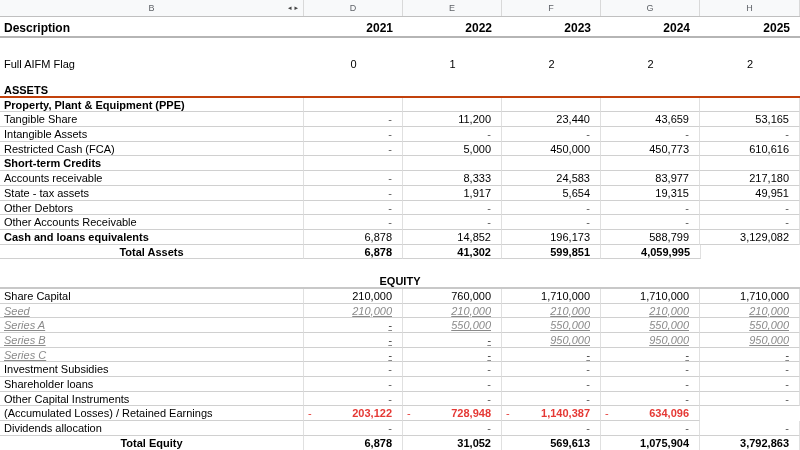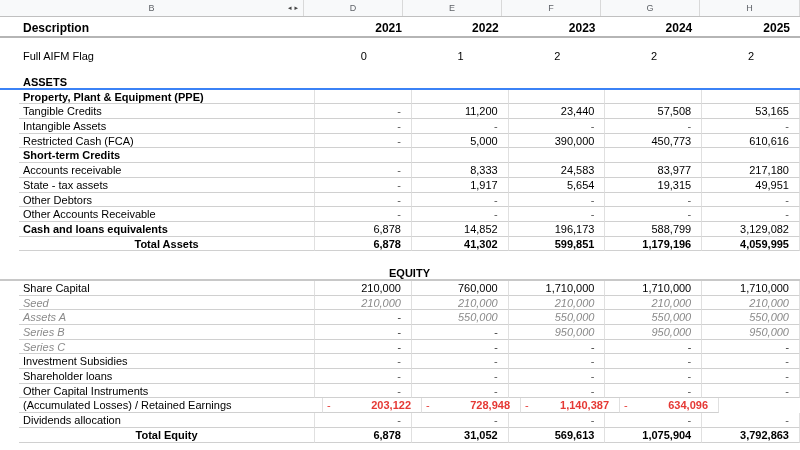--- a/index.html
+++ b/index.html
@@ -5,34 +5,34 @@
   html, body { margin:0; padding:0; background:#ffffff; }
   body { width:800px; height:450px; overflow:hidden; font-family:"Liberation Sans", sans-serif; font-size:11px; color:#000; }
   .sheet { position:relative; width:800px; }
   .colhdr { display:flex; height:16px; background:#f8f9fa; border-bottom:1px solid #c0c0c0; }
   .colhdr .c { font-size:9px; color:#5f6368; text-align:center; line-height:16px; border-right:1px solid #d9d9d9; position:relative; box-sizing:border-box; }
   .colhdr .arrows { position:absolute; right:2px; top:0; font-size:7px; color:#444; letter-spacing:3px; }
   .w-b { width:304px; }
   .w-d { width:99px; }
   .w-n { width:99px; }
   .w-h { width:100px; }
-  .row { display:flex; height:14.7px; line-height:14.7px; box-sizing:border-box;padding-left:19px; }
+  .row { display:flex; height:14.7px; line-height:14.7px; box-sizing:border-box; }
   .row .cell { box-sizing:border-box; border-right:1px solid #e0e0e0; padding:0 4px; white-space:nowrap; overflow:hidden; }
   .row .cell.num { text-align:right; padding-right:10px; position:relative; }
   .bordered .cell { border-bottom:1px solid #d0d0d0; }
   .noline .cell { border-right:none; }
   .bold { font-weight:bold; }
-  .italic-grey { font-style:italic; color:#8a8a8a; }
+  .italic-grey { font-style:italic; color:#8a8a8a;text-decoration:underline; }
   .red { color:#e53935;font-weight:bold; }
   .neg-sign { position:absolute; left:4px; color:#e53935; }
   .dash { color:#555; }
   .header-row { height:20px; line-height:20px; margin-top:1px; border-bottom:2px solid #b5b5b5; font-size:12px; }
   .header-row .cell { border-right:none; }
   .center { text-align:center; }
-  .tall { height:37px; line-height:37px; }
+  .tall { height:37px; line-height:37px;margin-top:8px; }
   .spacer { height:10px; }
   .section-row .cell { border-right:none; }
 </style>
 </head>
 <body>
 
 <div class="sheet">
 
   <div class="colhdr">
     <div class="c w-b"><span>B</span><span class="arrows">◂▸</span></div>
@@ -54,54 +54,54 @@
 
   <div class="row tall noline">
     <div class="cell w-b">Full AIFM Flag</div>
     <div class="cell w-d center">0</div>
     <div class="cell w-n center">1</div>
     <div class="cell w-n center">2</div>
     <div class="cell w-n center">2</div>
     <div class="cell w-h center">2</div>
   </div>
 
-  <div class="row section-row bold" style="border-bottom:2px solid #3b82f6;">
+  <div class="row section-row bold" style="border-bottom:2px solid #c2410c;">
     <div class="cell w-b">ASSETS</div>
   </div>
 
   <div id="assets-body">
       <div class="row bordered">
         <div class="cell w-b bold">Property, Plant &amp; Equipment (PPE)</div>
         <div class="cell num w-d"><span></span></div>
         <div class="cell num w-n"><span></span></div>
         <div class="cell num w-n"><span></span></div>
         <div class="cell num w-n"><span></span></div>
         <div class="cell num w-h"><span></span></div>
       </div>
       <div class="row bordered">
-        <div class="cell w-b">Tangible Credits</div>
+        <div class="cell w-b">Tangible Share</div>
         <div class="cell num w-d"><span class="dash">-</span></div>
         <div class="cell num w-n"><span>11,200</span></div>
         <div class="cell num w-n"><span>23,440</span></div>
-        <div class="cell num w-n"><span>57,508</span></div>
+        <div class="cell num w-n"><span>43,659</span></div>
         <div class="cell num w-h"><span>53,165</span></div>
       </div>
       <div class="row bordered">
         <div class="cell w-b">Intangible Assets</div>
         <div class="cell num w-d"><span class="dash">-</span></div>
         <div class="cell num w-n"><span class="dash">-</span></div>
         <div class="cell num w-n"><span class="dash">-</span></div>
         <div class="cell num w-n"><span class="dash">-</span></div>
         <div class="cell num w-h"><span class="dash">-</span></div>
       </div>
       <div class="row bordered">
         <div class="cell w-b">Restricted Cash (FCA)</div>
         <div class="cell num w-d"><span class="dash">-</span></div>
         <div class="cell num w-n"><span>5,000</span></div>
-        <div class="cell num w-n"><span>390,000</span></div>
+        <div class="cell num w-n"><span>450,000</span></div>
         <div class="cell num w-n"><span>450,773</span></div>
         <div class="cell num w-h"><span>610,616</span></div>
       </div>
       <div class="row bordered">
         <div class="cell w-b bold">Short-term Credits</div>
         <div class="cell num w-d"><span></span></div>
         <div class="cell num w-n"><span></span></div>
         <div class="cell num w-n"><span></span></div>
         <div class="cell num w-n"><span></span></div>
         <div class="cell num w-h"><span></span></div>
@@ -144,21 +144,20 @@
         <div class="cell num w-n"><span>14,852</span></div>
         <div class="cell num w-n"><span>196,173</span></div>
         <div class="cell num w-n"><span>588,799</span></div>
         <div class="cell num w-h"><span>3,129,082</span></div>
       </div>
       <div class="row bordered bold">
         <div class="cell w-b center">Total Assets</div>
         <div class="cell num w-d">6,878</div>
         <div class="cell num w-n">41,302</div>
         <div class="cell num w-n">599,851</div>
-        <div class="cell num w-n">1,179,196</div>
         <div class="cell num w-h">4,059,995</div>
       </div>
     </div>
 
   <div class="spacer" style="height:15px;"></div>
 
   <div class="row section-row bold" style="border-bottom:2px solid #c8c8c8;justify-content:center;">
     <div class="cell w-b center">EQUITY</div>
   </div>
 
@@ -173,21 +172,21 @@
       </div>
       <div class="row bordered">
         <div class="cell w-b italic-grey">Seed</div>
         <div class="cell num w-d italic-grey"><span>210,000</span></div>
         <div class="cell num w-n italic-grey"><span>210,000</span></div>
         <div class="cell num w-n italic-grey"><span>210,000</span></div>
         <div class="cell num w-n italic-grey"><span>210,000</span></div>
         <div class="cell num w-h italic-grey"><span>210,000</span></div>
       </div>
       <div class="row bordered">
-        <div class="cell w-b italic-grey">Assets A</div>
+        <div class="cell w-b italic-grey">Series A</div>
         <div class="cell num w-d italic-grey"><span class="dash">-</span></div>
         <div class="cell num w-n italic-grey"><span>550,000</span></div>
         <div class="cell num w-n italic-grey"><span>550,000</span></div>
         <div class="cell num w-n italic-grey"><span>550,000</span></div>
         <div class="cell num w-h italic-grey"><span>550,000</span></div>
       </div>
       <div class="row bordered">
         <div class="cell w-b italic-grey">Series B</div>
         <div class="cell num w-d italic-grey"><span class="dash">-</span></div>
         <div class="cell num w-n italic-grey"><span class="dash">-</span></div>

